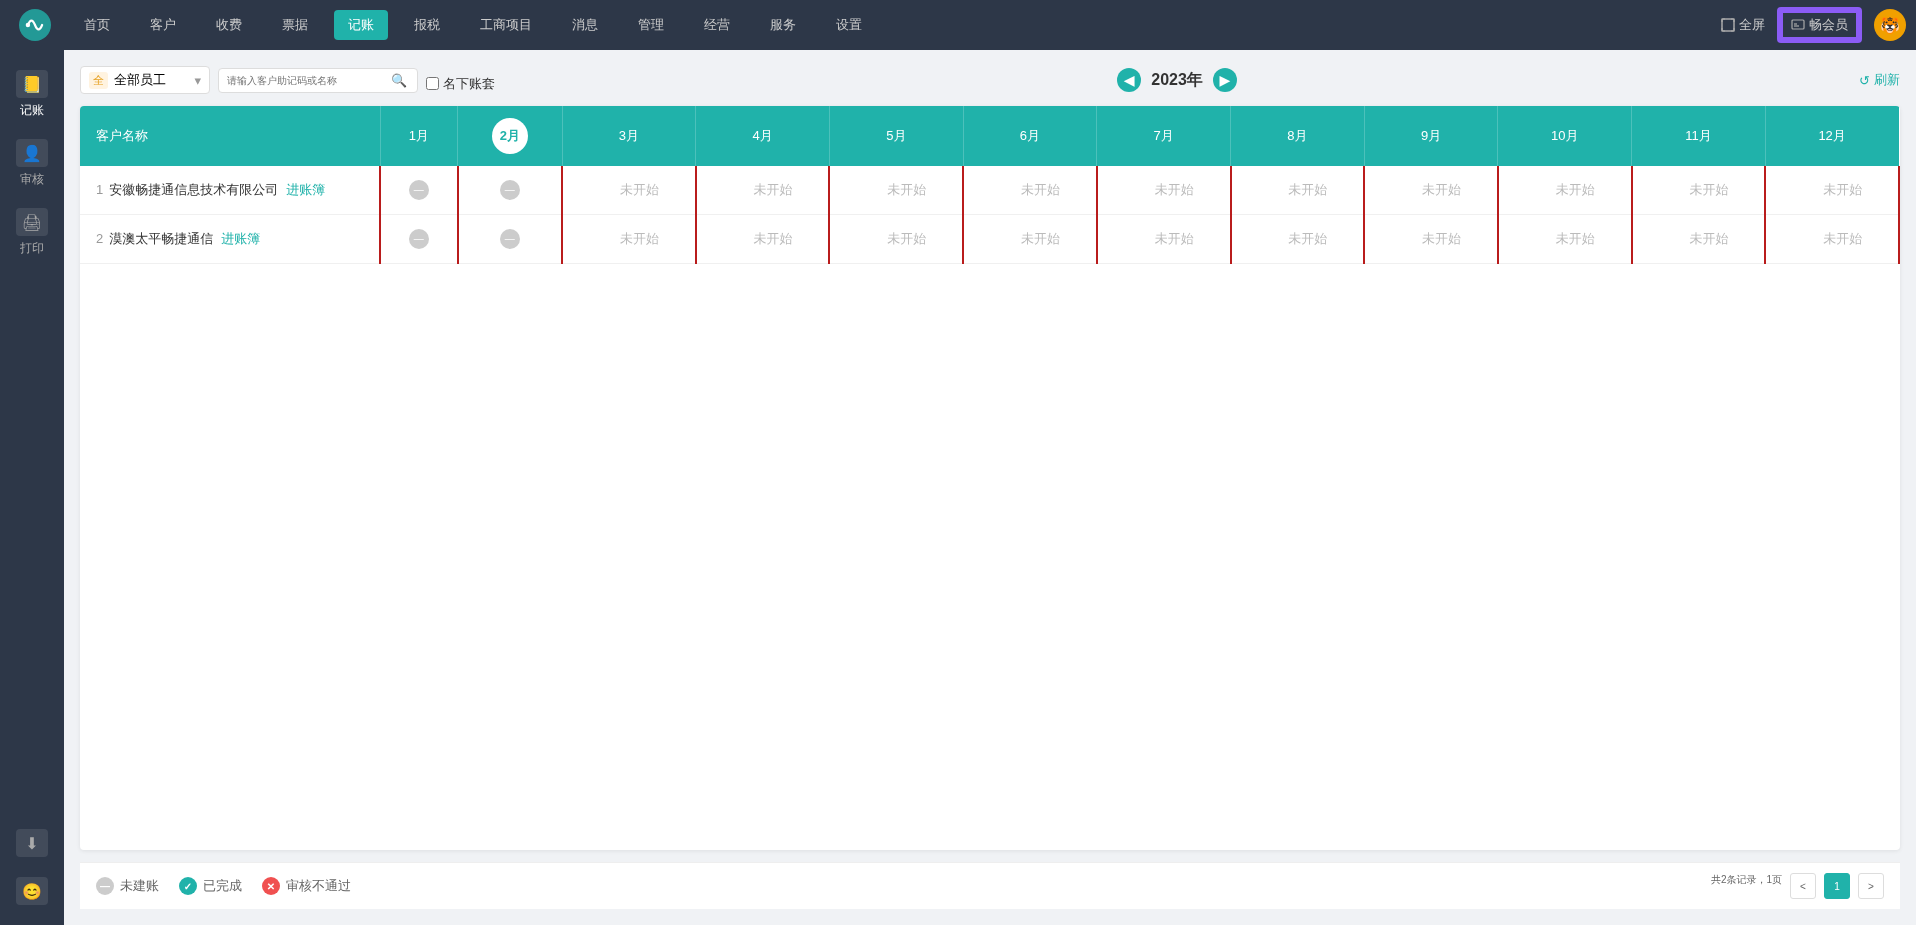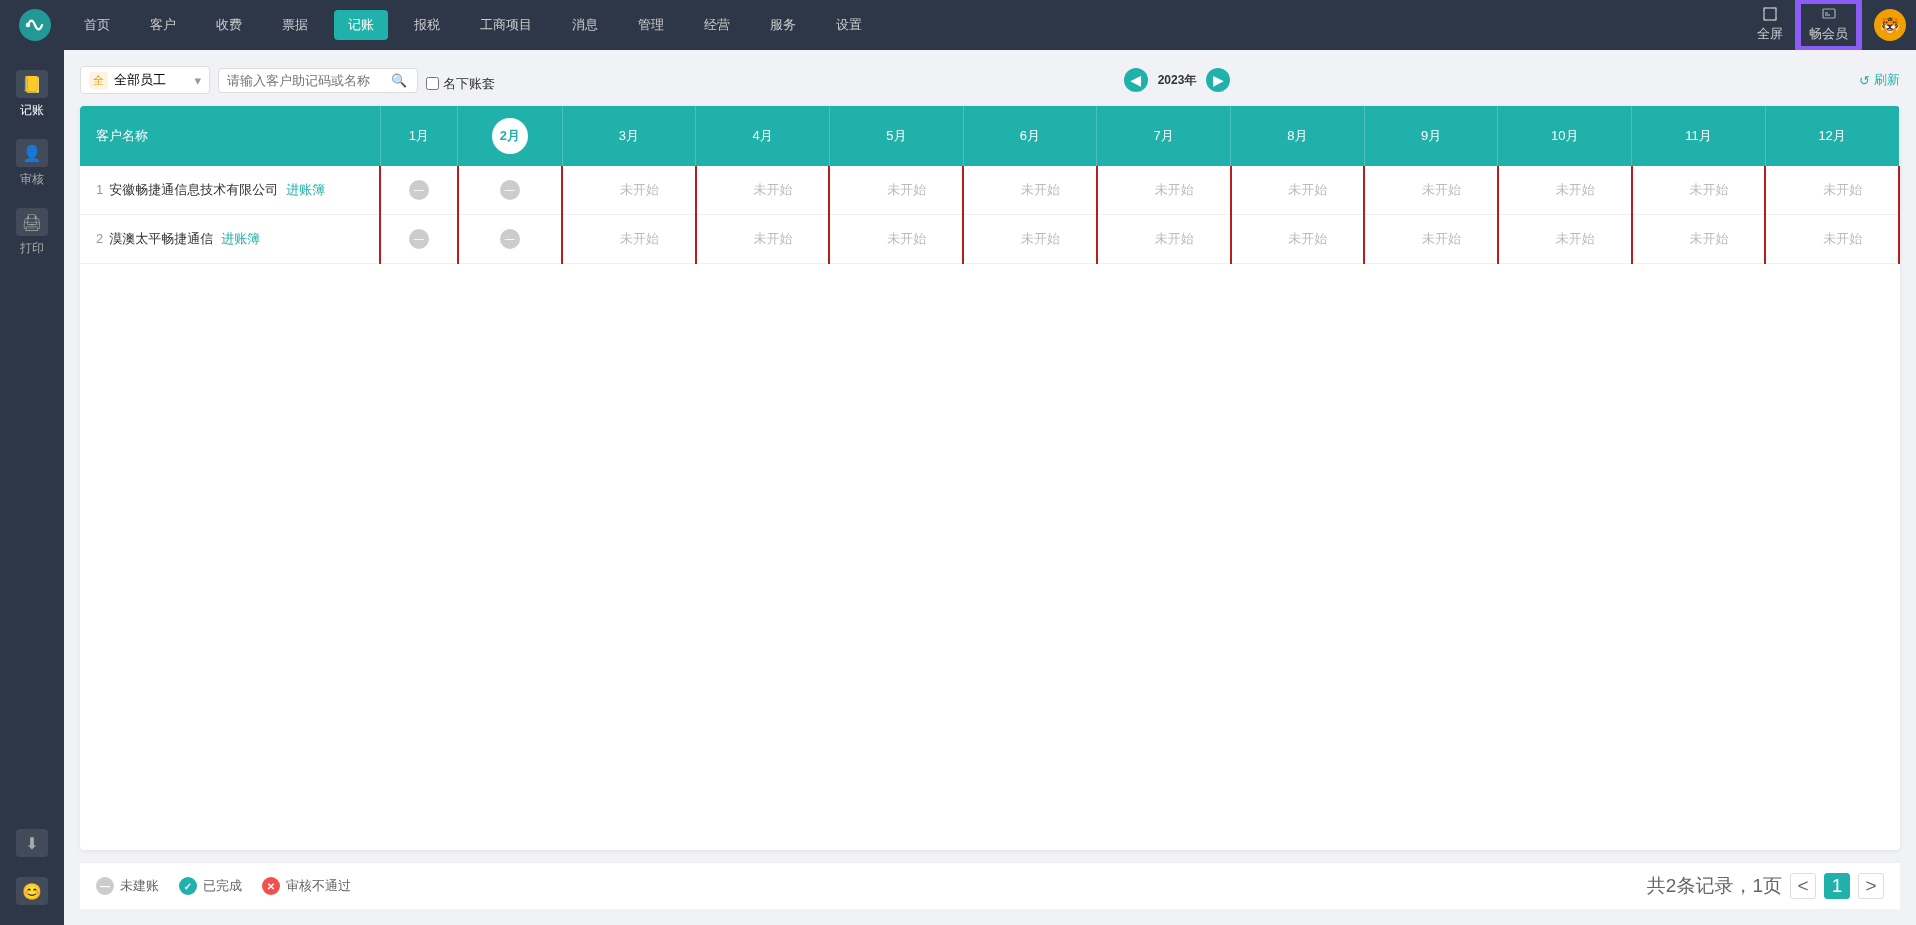--- a/index.html
+++ b/index.html
@@ -49,21 +49,20 @@
       gap: 12px;
       color: #ccc;
       font-size: 13px;
     }
     .top-nav-right .fullscreen-btn, .top-nav-right .member-btn {
       display: flex;
       align-items: center;
       gap: 4px;
       cursor: pointer;
       color: #ccc;
-      flex-direction: column;
     }
     .top-nav-right .member-btn {
       border: 6px solid #8b5cf6;
       border-radius: 4px;
       padding: 3px 8px;
     }
     .avatar {
       width: 32px;
       height: 32px;
       border-radius: 50%;
@@ -163,21 +162,21 @@
       border: 1px solid #ddd;
       border-radius: 4px;
       background: #fff;
       padding: 4px 8px;
       gap: 4px;
       min-width: 200px;
     }
     .search-box input {
       border: none;
       outline: none;
-      font-size: 13px;
+      font-size: 10px;
       color: #999;
       width: 160px;
     }
     .checkbox-label {
       display: flex;
       align-items: center;
       gap: 4px;
       cursor: pointer;
       color: #333;
       margin-top: 7px;
@@ -194,21 +193,21 @@
       border-radius: 50%;
       background: #20b2aa;
       color: #fff;
       display: flex;
       align-items: center;
       justify-content: center;
       cursor: pointer;
       font-size: 14px;
     }
     .year-text {
-      font-size: 12px;
+      font-size: 16px;
       color: #333;
       font-weight: bold;
     }
     .refresh-btn {
       display: flex;
       align-items: center;
       gap: 4px;
       color: #20b2aa;
       cursor: pointer;
       font-size: 13px;
@@ -330,23 +329,22 @@
     .legend-dot.teal { background: #20b2aa; }
     .legend-dot.red { background: #f05050; }
     .legend-dot .inner {
       color: #fff;
       font-size: 10px;
       font-weight: bold;
     }
     .pagination {
       margin-left: auto;
       display: flex;
-      align-items: center;
       gap: 8px;
-      font-size: 19px;
+      font-size: 10px;
       color: #666;
     }
     .page-btn {
       width: 26px;
       height: 26px;
       display: flex;
       align-items: center;
       justify-content: center;
       border: 1px solid #ddd;
       border-radius: 3px;

